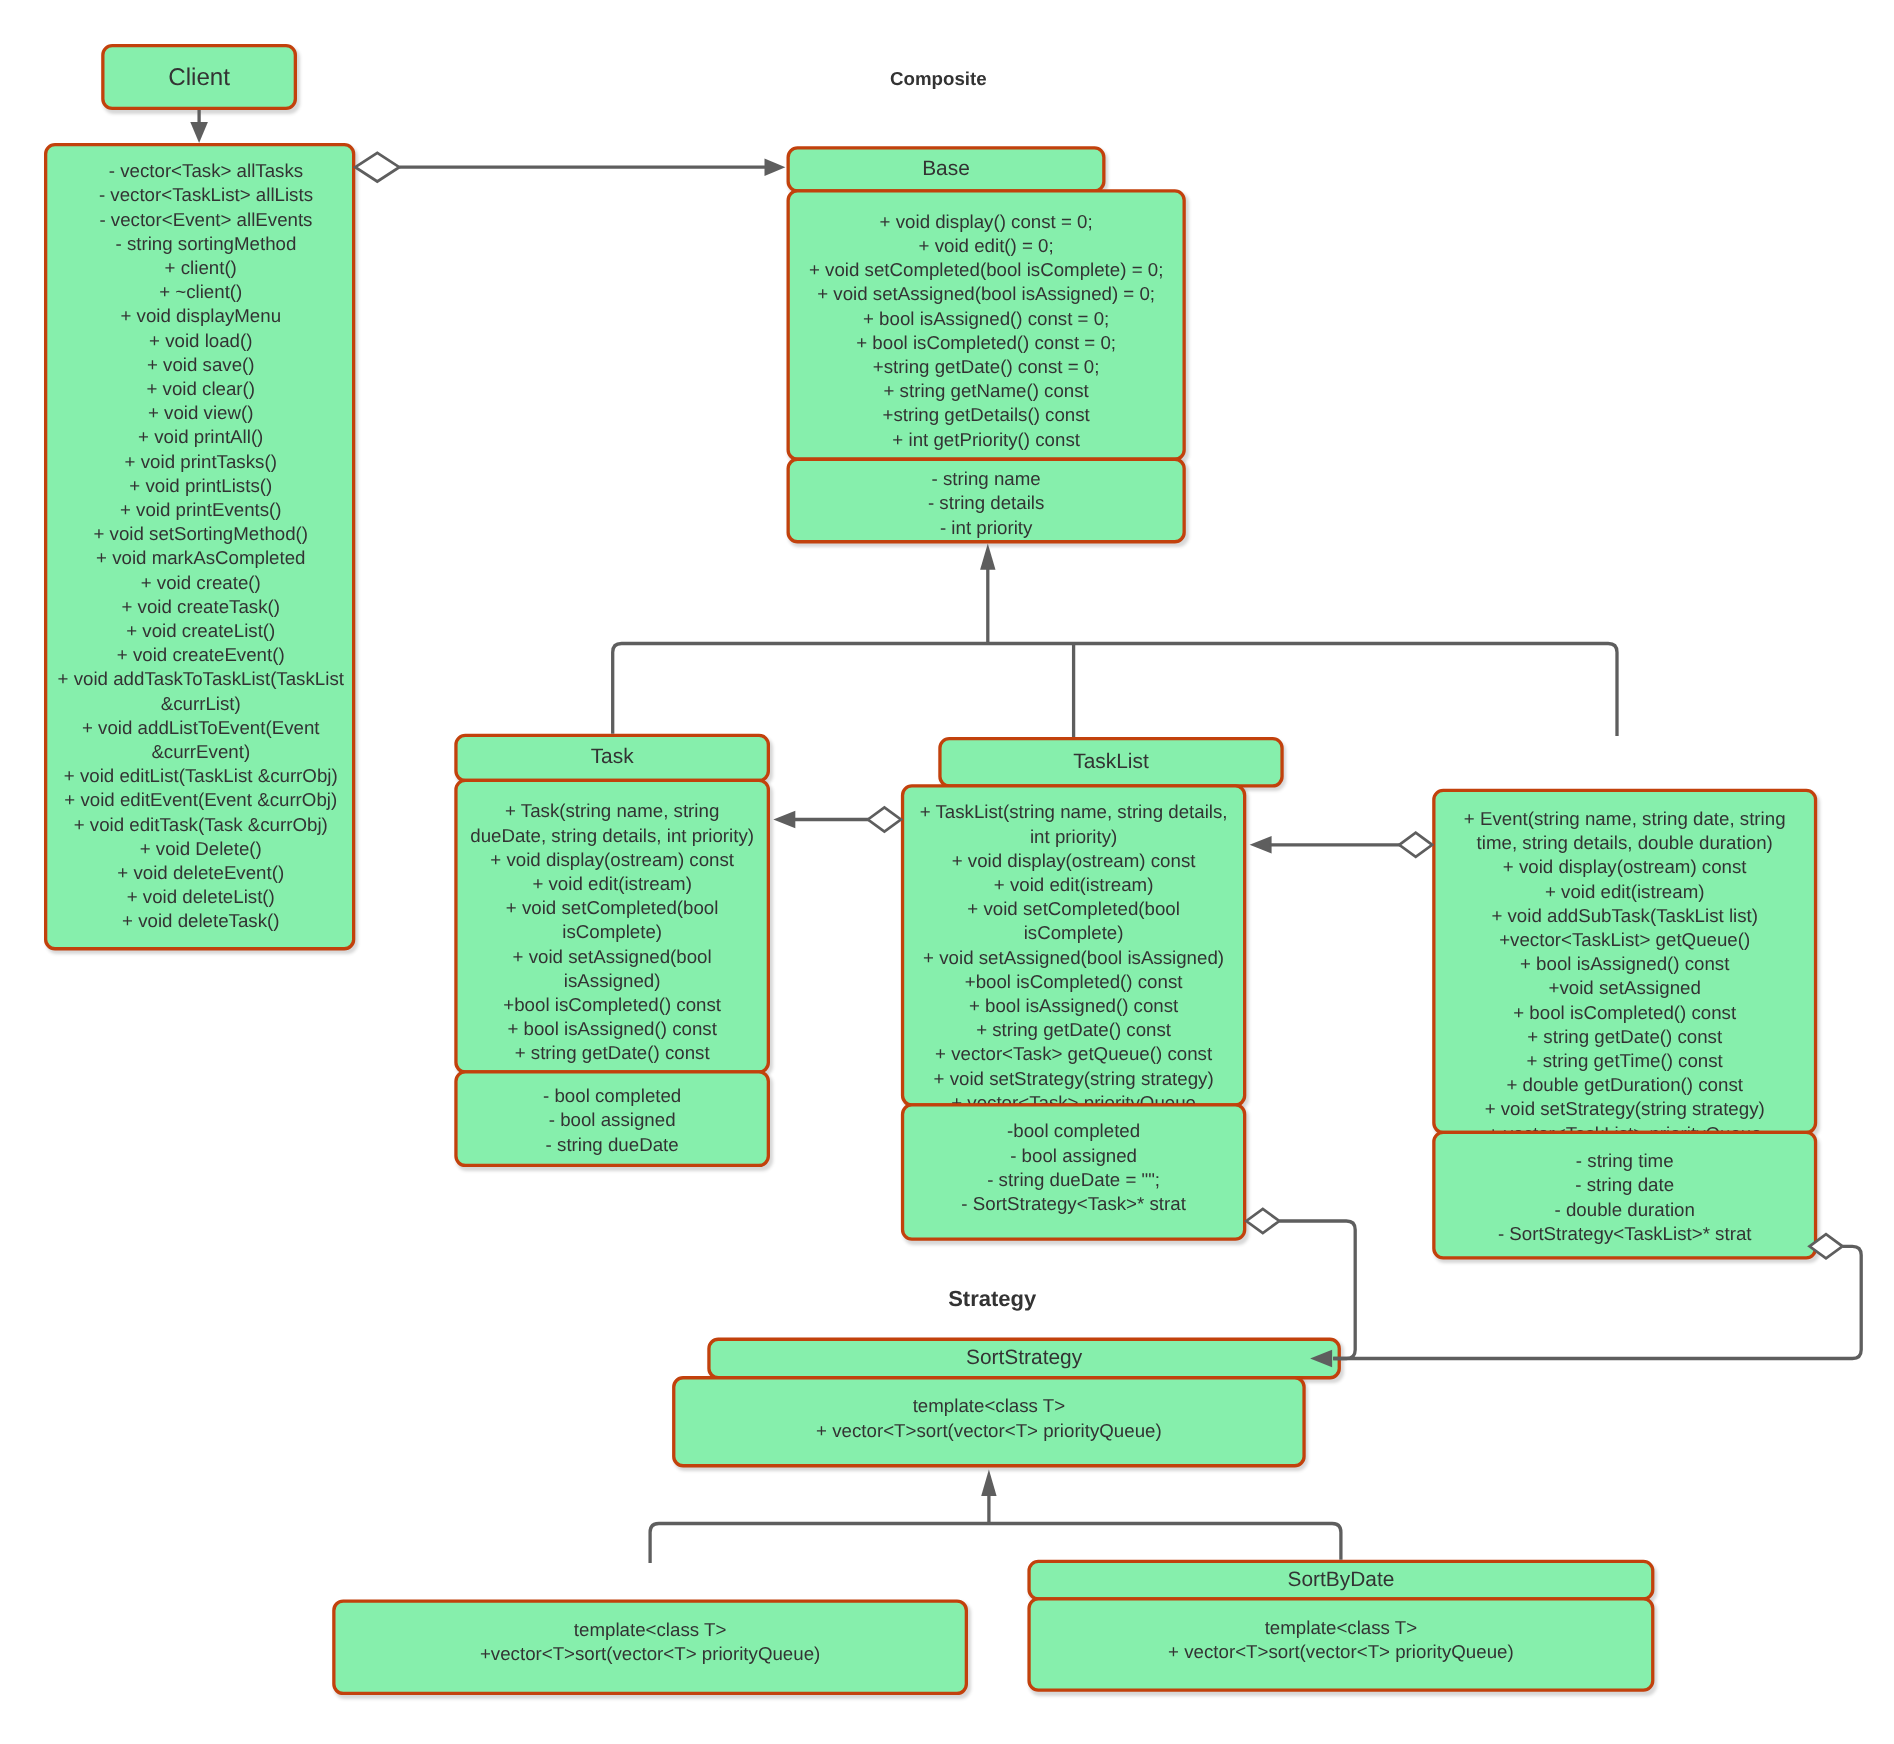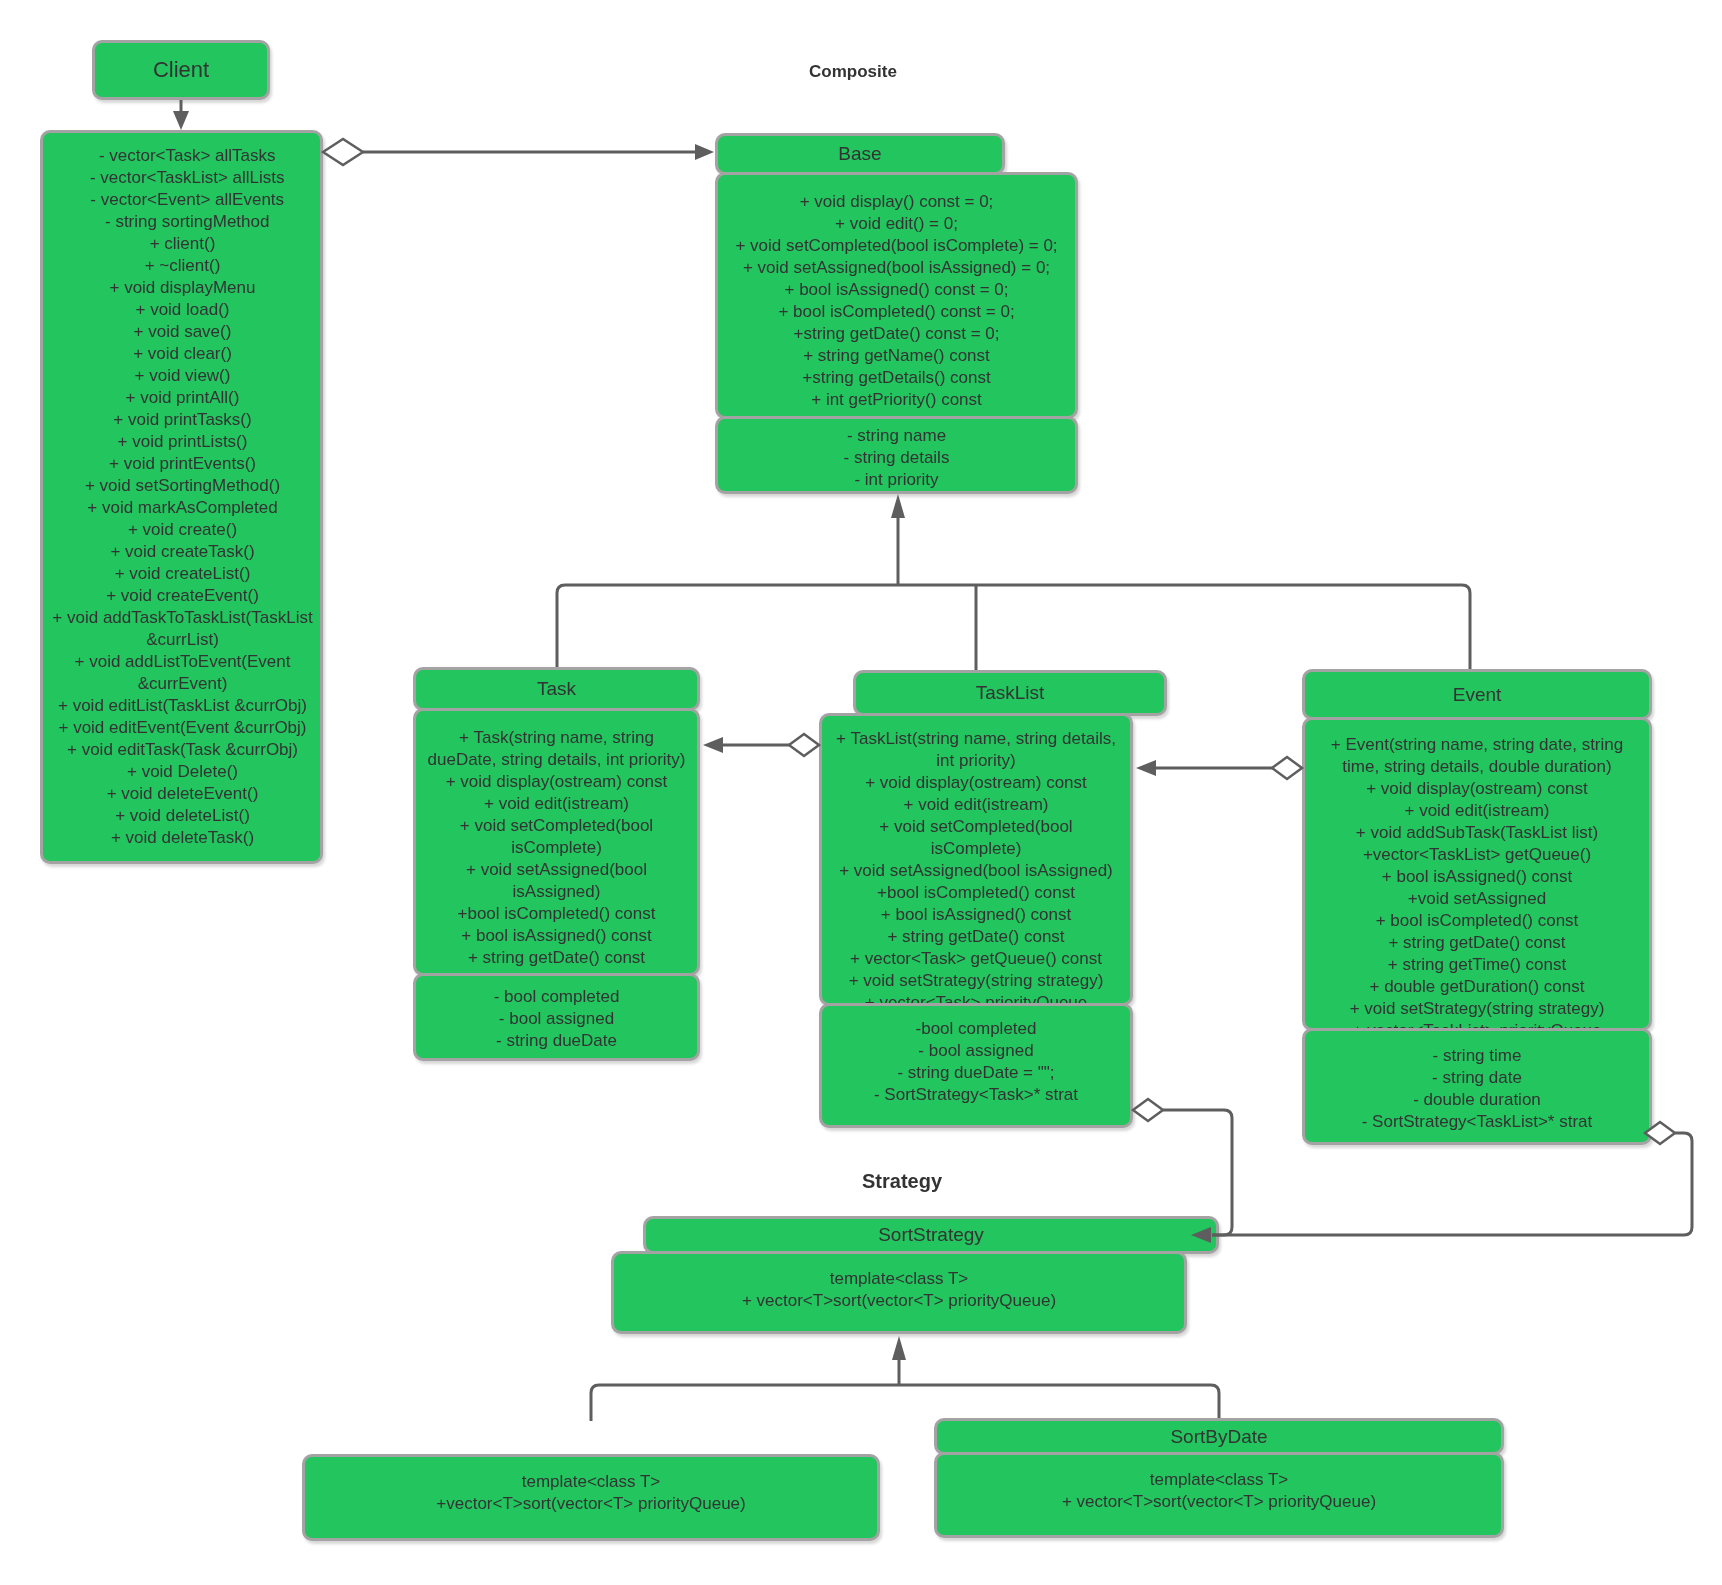--- a/index.html
+++ b/index.html
@@ -1,21 +1,21 @@
 <!DOCTYPE html>
 <html><head>
 <meta charset="utf-8">
 <style>
   * { margin:0; padding:0; box-sizing:border-box; }
   html,body { background:#ffffff; }
   body { font-family:"Liberation Sans", sans-serif; color:#333333; }
   .canvas { position:relative; width:1722px; height:1585px; background:#ffffff; overflow:hidden; }
   .wires { position:absolute; left:0; top:0; width:1722px; height:1585px; pointer-events:none; z-index:3; }
   .node {
-    position:absolute; background:#22c55e; border:3px solid #a3a3a3; border-radius:10px;
+    position:absolute; background:#86efac; border:3px solid #c2410c; border-radius:10px;
     z-index:2; box-shadow:2px 3px 3px rgba(0,0,0,0.16);
   }
   .title { display:flex; align-items:center; justify-content:center; font-size:19px; }
   .members { font-size:17px; line-height:22px; text-align:center; padding:12px 10px; }
   .members.left { text-align:center; white-space:pre-wrap; padding:12px 6px 12px 8px; }
   .seclabel { position:absolute; z-index:2; text-align:center; font-weight:bold; color:#333333; }
   .wires line, .wires path { stroke:#5e5e5e; stroke-width:3; fill:none; }
   .wires .arrow { fill:#5e5e5e; stroke:none; }
   .wires .diamond { fill:#ffffff; stroke:#5e5e5e; stroke-width:2.5; }
 </style>
@@ -80,21 +80,20 @@
       <div class="member-line">+ void setStrategy(string strategy)</div>
       <div class="member-line">+ vector&lt;Task&gt; priorityQueue</div>
     </div>
   <div class="node members" style="left:819px; top:1003px; width:314px; height:125px; padding-top:12px;">
       <div class="member-line">-bool completed</div>
       <div class="member-line">- bool assigned</div>
       <div class="member-line">- string dueDate = "";</div>
       <div class="member-line">- SortStrategy&lt;Task&gt;* strat</div>
     </div>
 
-  <div class="node title" style="left:1302px; top:669px; width:350px; height:51px;">Event</div>
   <div class="node members" style="left:1302px; top:717px; width:350px; height:314px; padding-top:14px;">
       <div class="member-line">+ Event(string name, string date, string time, string details, double duration)</div>
       <div class="member-line">+ void display(ostream) const</div>
       <div class="member-line">+ void edit(istream)</div>
       <div class="member-line">+ void addSubTask(TaskList list)</div>
       <div class="member-line">+vector&lt;TaskList&gt; getQueue()</div>
       <div class="member-line">+ bool isAssigned() const</div>
       <div class="member-line">+void setAssigned</div>
       <div class="member-line">+ bool isCompleted() const</div>
       <div class="member-line">+ string getDate() const</div>

